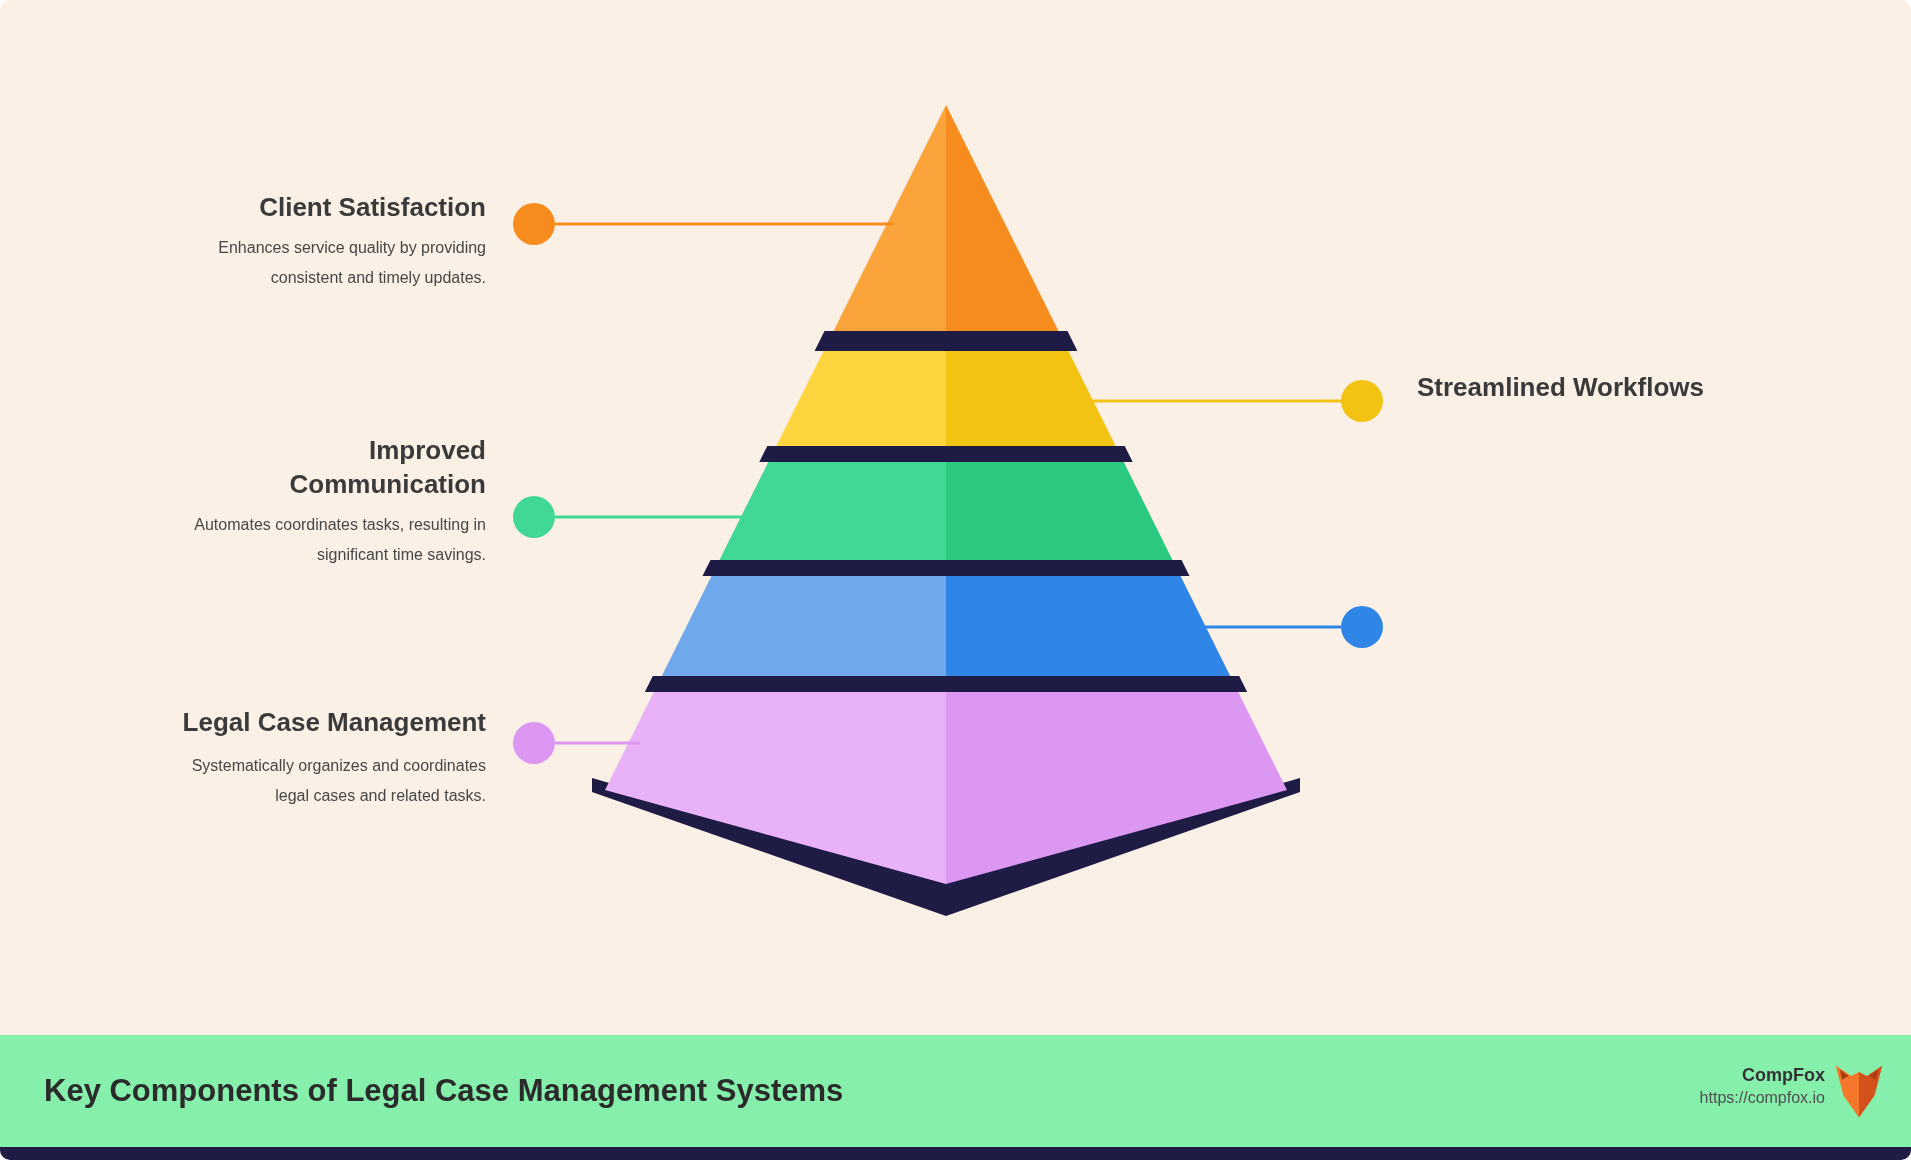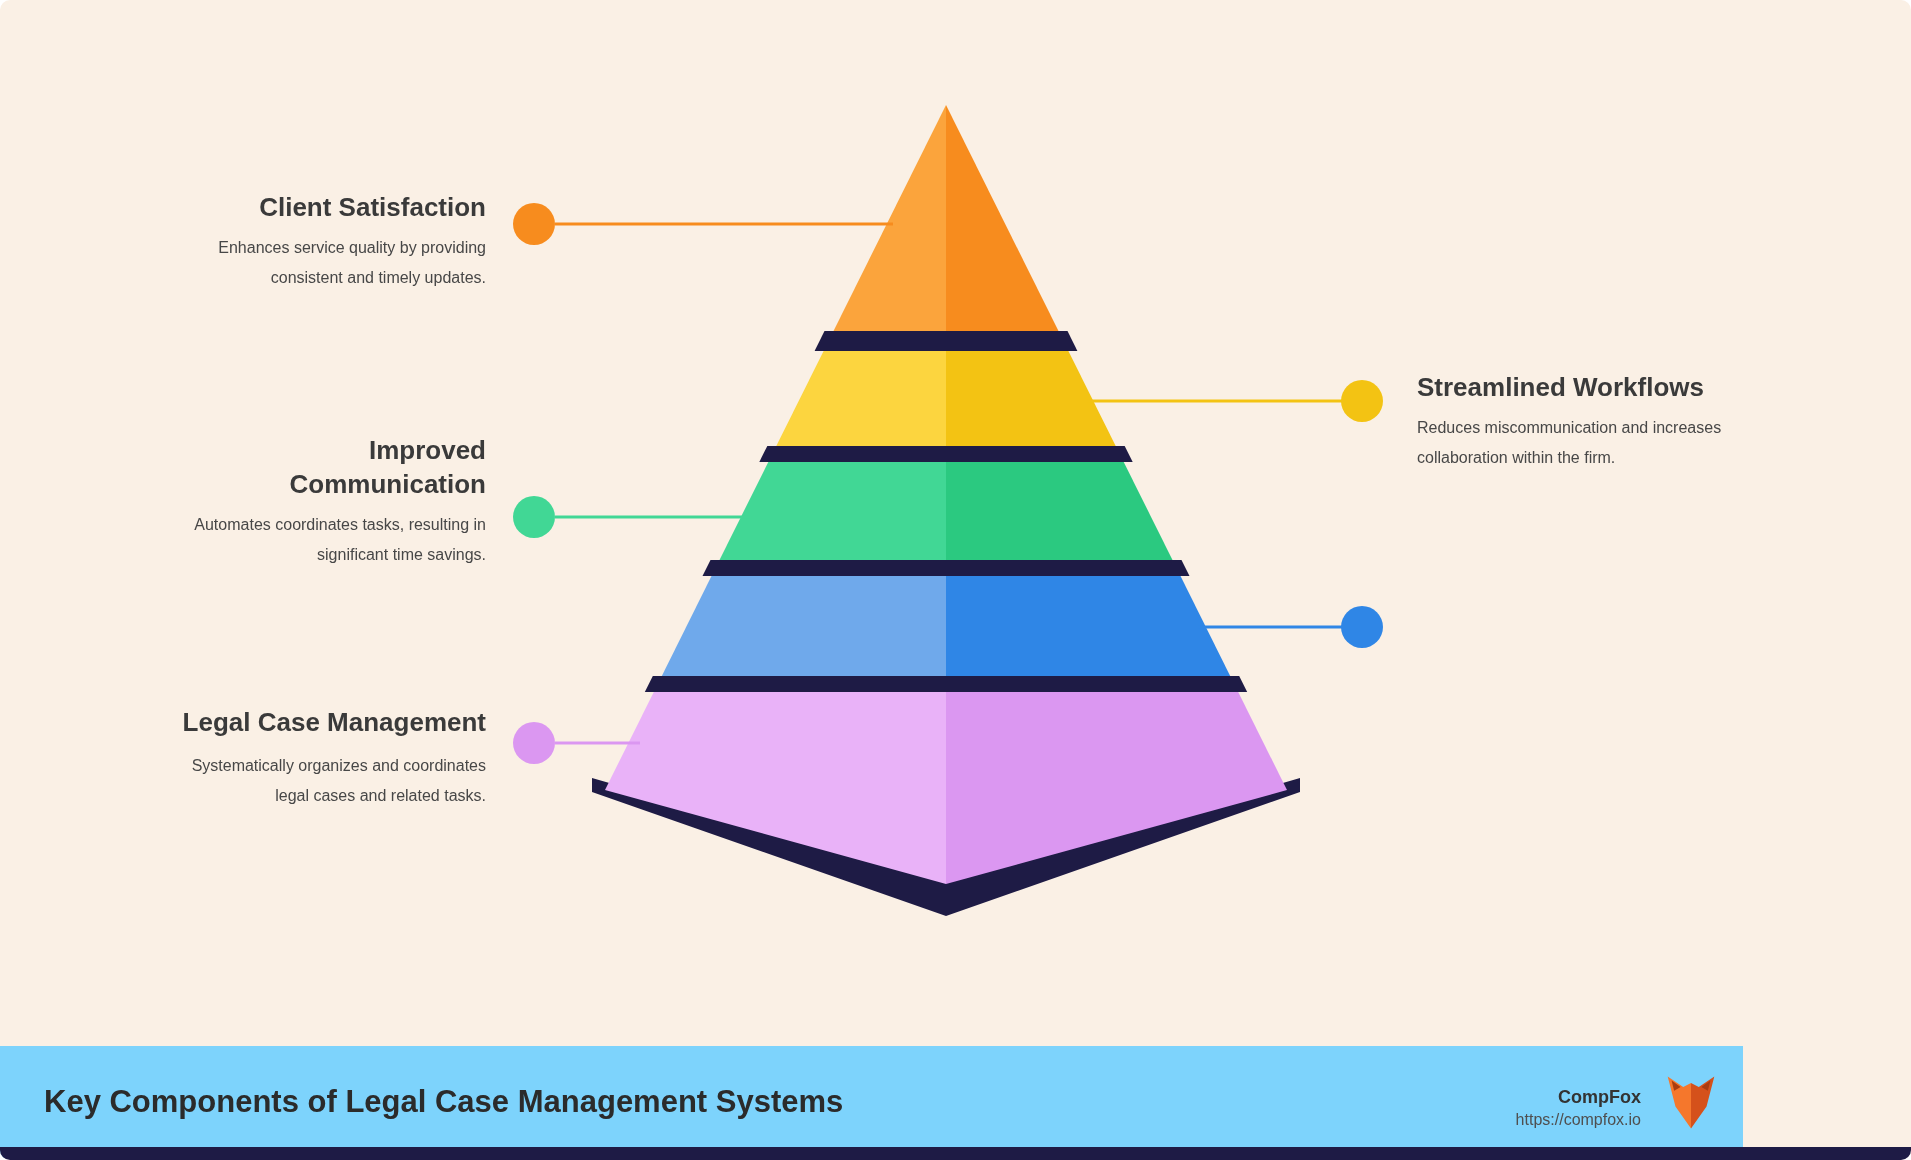--- a/index.html
+++ b/index.html
@@ -36,36 +36,35 @@
   .c1{left:1417px;top:370px;width:350px;}
   .c2{left:120px;top:433px;width:366px;}
   .c3{left:1417px;top:599px;width:350px;}
   .c3 p{max-width:280px;}
   .c4{left:120px;top:705px;width:366px;}
   .c4 p{margin-top:12px;}
 
   .footer{
     position:absolute;
     left:0;top:1035px;
-    width:1743px;height:112px;
-    background:#7dd3fc;
+    width:1911px;height:112px;
+    background:#86efac;
     display:flex;
     align-items:center;
     justify-content:space-between;
     box-sizing:border-box;
     padding:0 26px 0 44px;
-    margin-top:11px;
   }
   .footer-title{
     margin:0;
     font-size:31px;
     font-weight:700;
     color:#2B2B2B;
   }
-  .brand{display:flex;align-items:flex-end;gap:24px;}
+  .brand{display:flex;align-items:flex-start;gap:8px;}
   .brand-text{text-align:right;}
   .brand-name{font-size:18px;font-weight:700;color:#333333;line-height:24px;}
   .brand-url{font-size:16px;color:#4F4F4F;line-height:22px;}
   .strip{
     position:absolute;
     left:0;top:1147px;
     width:1911px;height:13px;
     background:#1E1B45;
   }
 </style>
@@ -110,21 +109,20 @@
     <circle cx="534" cy="743" r="21" fill="#DB97F1"></circle>
   </svg>
 
   <div class="callout left c0">
     <h3>Client Satisfaction</h3>
     <p>Enhances service quality by providing consistent and timely updates.</p>
   </div>
 
   <div class="callout right c1">
     <h3>Streamlined Workflows</h3>
-    <p>Reduces miscommunication and increases collaboration within the firm.</p>
   </div>
 
   <div class="callout left c2">
     <h3>Improved
 Communication</h3>
     <p>Automates coordinates tasks, resulting in significant time savings.</p>
   </div>
 
   <div class="callout right c3">
   </div>

